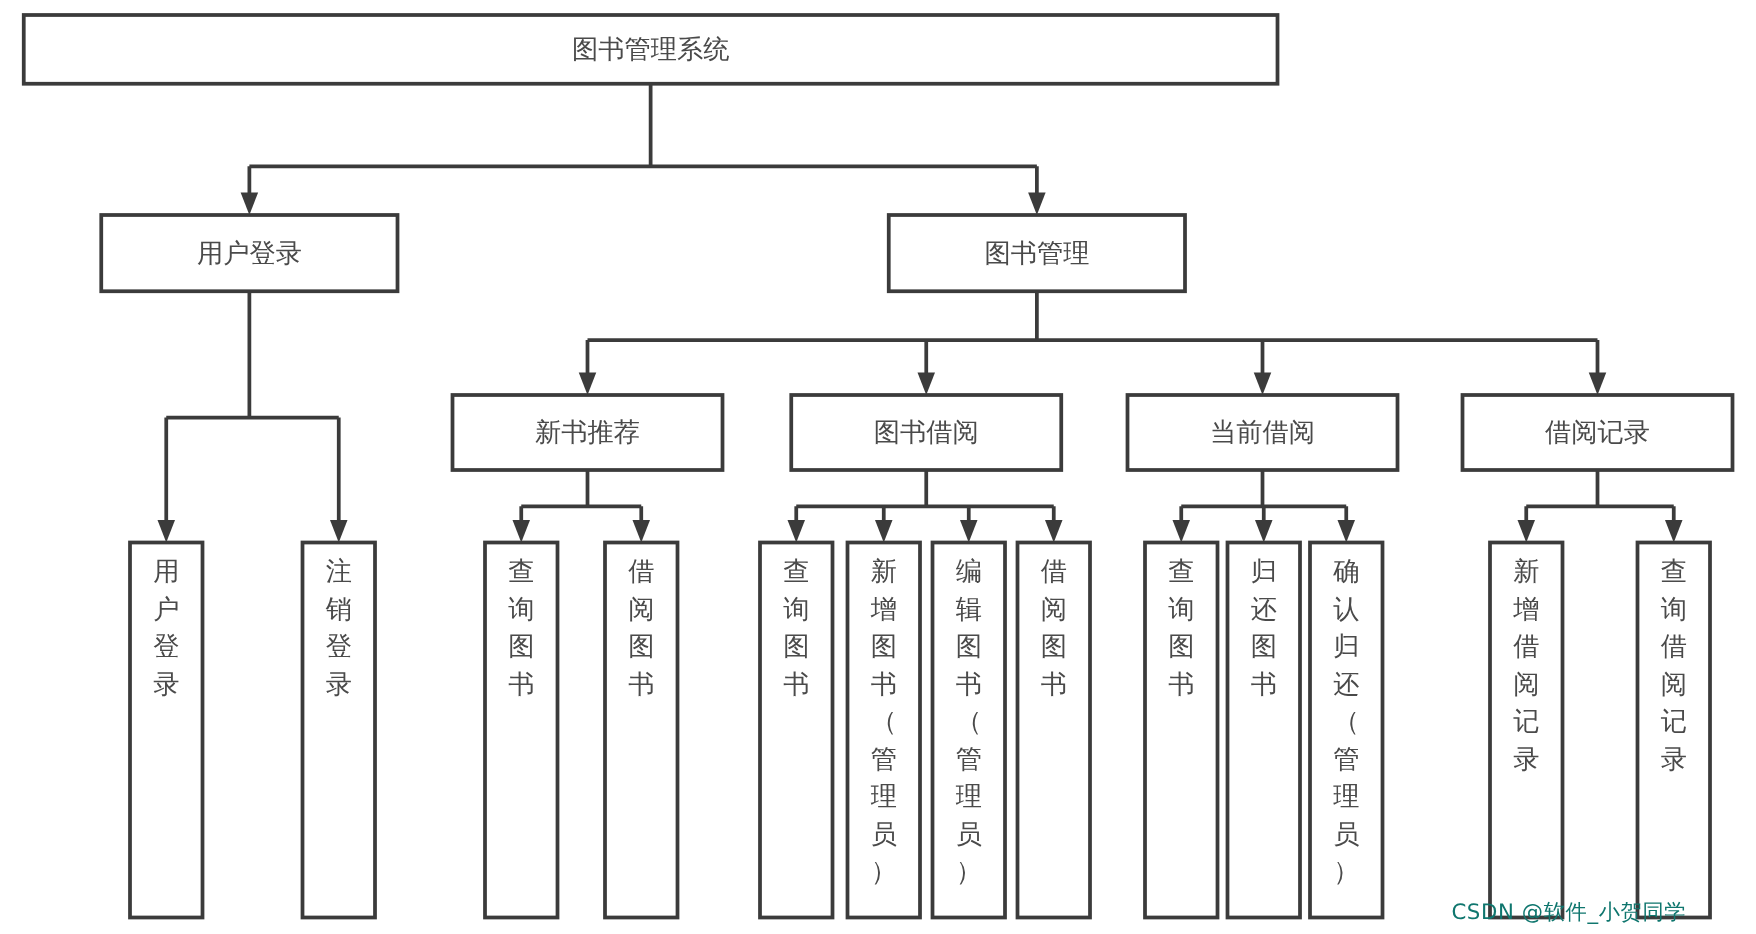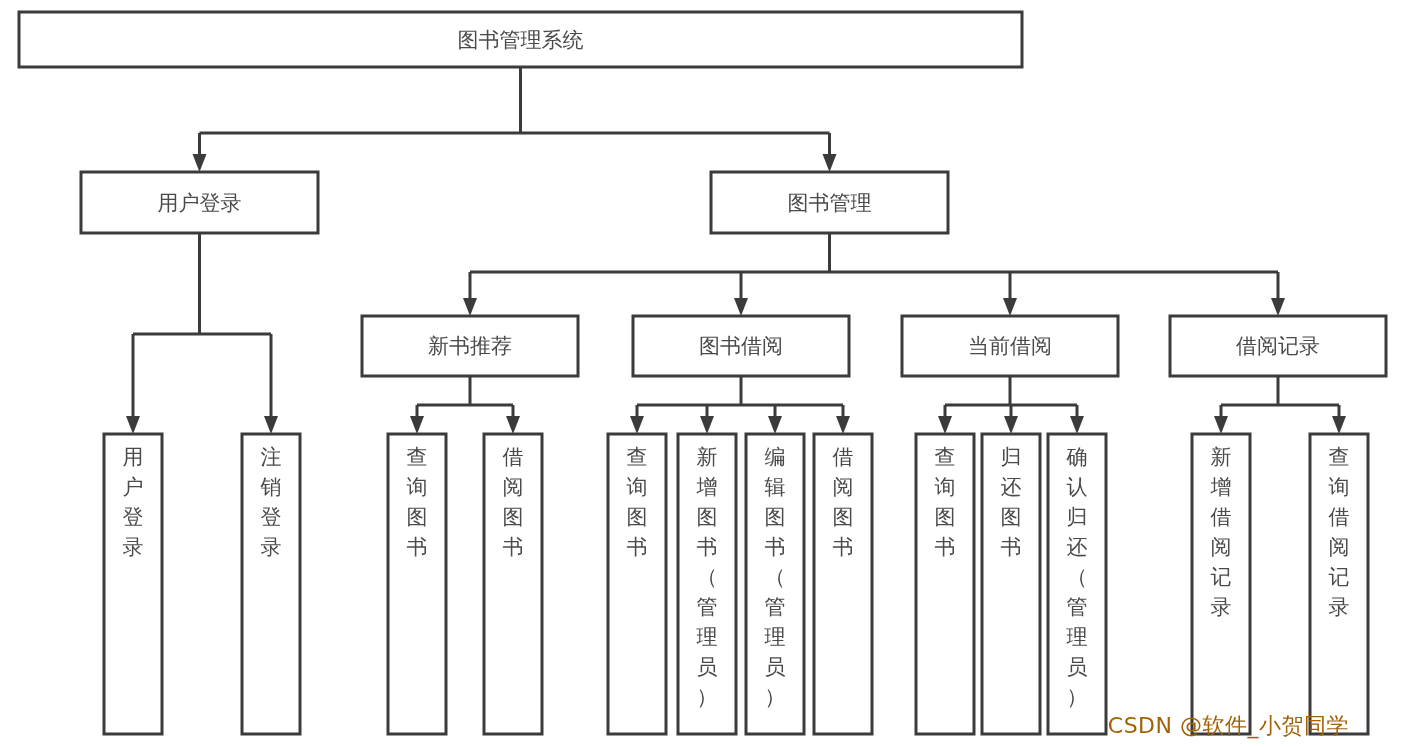--- a/index.html
+++ b/index.html
@@ -54,22 +54,22 @@
     font-family: "DejaVu Sans", "Liberation Sans", sans-serif;
     font-size: 21px;
     fill: #4a4a4a;
     text-anchor: middle;
   }
   .watermark {
     position: absolute;
     right: 12px;
     bottom: 6px;
     font-family: "DejaVu Sans", "Liberation Sans", sans-serif;
-    font-size: 22px;
-    color: #a16207;
+    font-size: 17px;
+    color: #0f766e;
     letter-spacing: 0.5px;
     white-space: nowrap;
     pointer-events: none;
   }
 </style>
 </head>
 <body>
 
 <div id="diagram-root">
   <svg class="flow" viewBox="0 0 1405 747">

